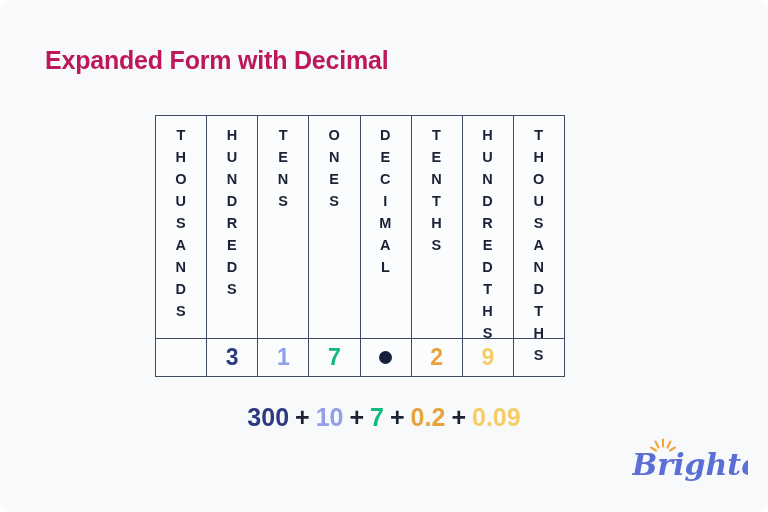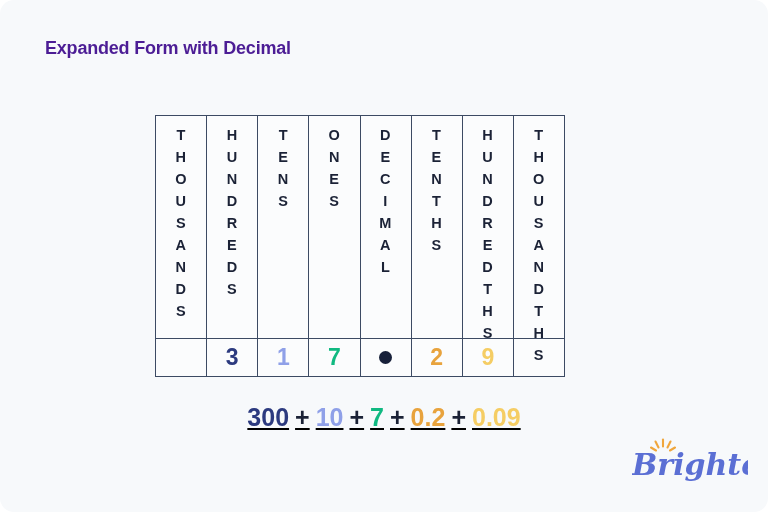--- a/index.html
+++ b/index.html
@@ -19,24 +19,24 @@
     background: #f7f9fb;
     border-radius: 14px;
     box-sizing: border-box;
     overflow: hidden;
   }
 
   
   #page-title {
     position: absolute;
     left: 45px;
-    top: 38px;
-    font-size: 18px;
-    font-weight: bold;
-    color: #4c1d95;
+    top: 46px;
+    font-size: 25px;
+    font-weight: bold;
+    color: #be185d;
     letter-spacing: -0.2px;
     white-space: nowrap;
   }
 
   
   #place-value-table {
     position: absolute;
     left: 155px;
     top: 115px;
     width: 410px;
@@ -101,21 +101,20 @@
   
   #equation {
     position: absolute;
     left: 0;
     right: 0;
     top: 403px;
     text-align: center;
     font-size: 25px;
     font-weight: bold;
     white-space: nowrap;
-    text-decoration: underline;
   }
   #equation .term { margin: 0 1px; }
   #equation .plus {
     color: #1b2236;
     margin: 0 5px;
   }
 
   
   #brand-logo {
     position: absolute;

